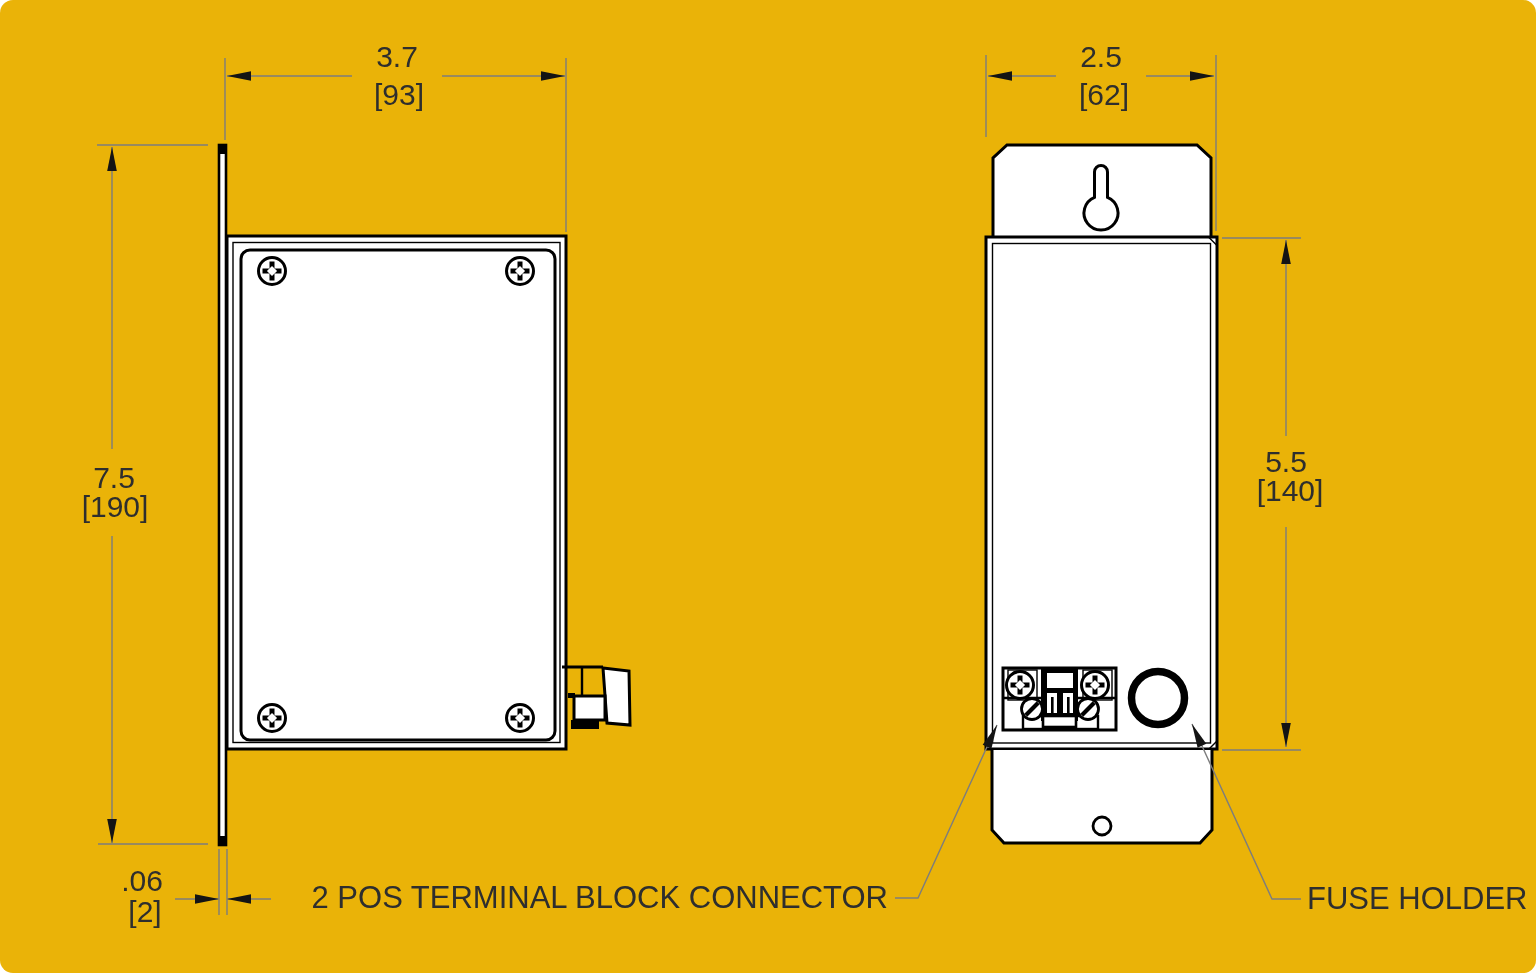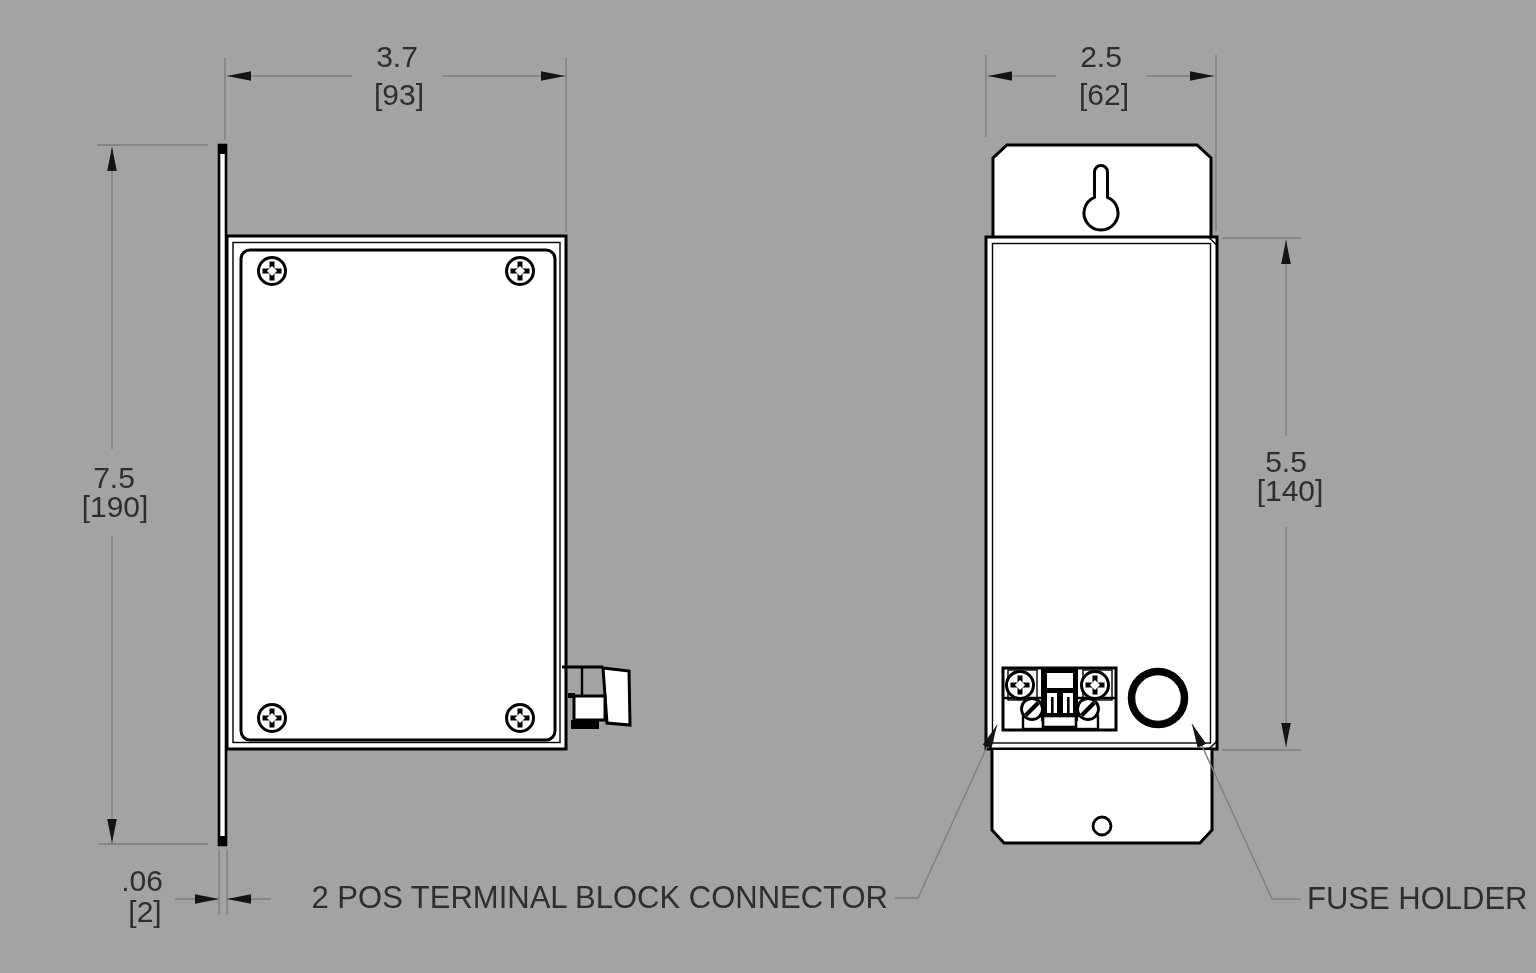--- a/index.html
+++ b/index.html
@@ -1,16 +1,16 @@
 <!DOCTYPE html>
 <html><head>
 <meta charset="utf-8">
 <style>
   html,body{margin:0;padding:0;background:#ffffff;}
-  #stage{position:relative;width:1536px;height:973px;background:#a3a3a3;overflow:hidden;}
+  #stage{position:relative;width:1536px;height:973px;background:#eab308;overflow:hidden;border-radius:13px;}
   svg{display:block;}
   .outline{fill:#ffffff;stroke:#000000;stroke-width:3;stroke-linejoin:miter;}
   .outline2{fill:#ffffff;stroke:#000000;stroke-width:2.6;stroke-linejoin:miter;}
   .thin{fill:none;stroke:#000000;stroke-width:1.4;}
   .med{fill:none;stroke:#000000;stroke-width:2.4;}
   .solid{fill:#000000;stroke:none;}
   .white{fill:#ffffff;stroke:none;}
   .dim{fill:none;stroke:#7d7d7d;stroke-width:1.4;}
   .arr{fill:#141414;stroke:none;}
   .dimtxt{font-family:"Liberation Sans","DejaVu Sans",sans-serif;font-size:30px;fill:#2e2e2e;text-anchor:middle;}

